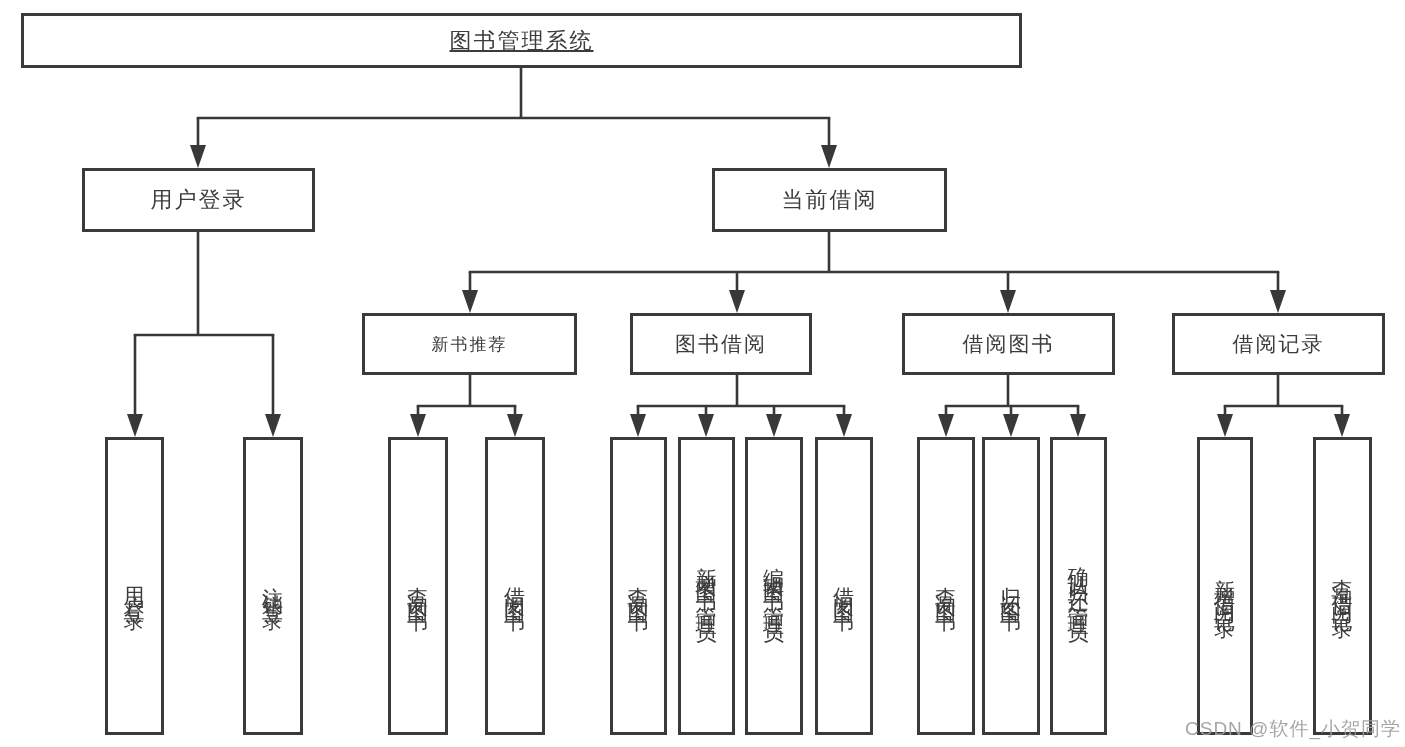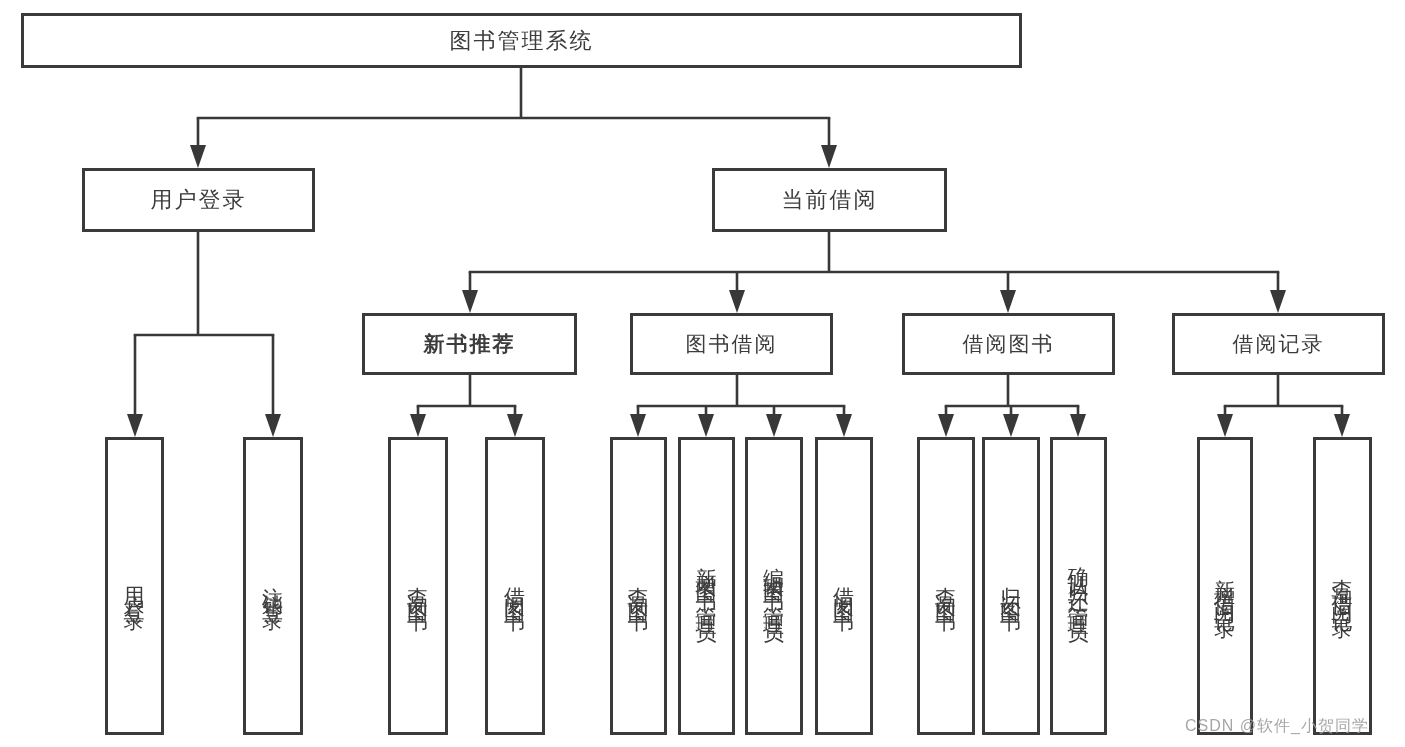--- a/index.html
+++ b/index.html
@@ -43,21 +43,21 @@
     writing-mode: vertical-rl;
     letter-spacing: 8px;
     white-space: normal;
     line-height: 1;
   }
   #watermark {
     position: absolute;
     z-index: 3;
     left: 1185px;
     top: 716px;
-    font-size: 16px;
+    font-size: 19px;
     color: rgba(158, 158, 158, 0.92);
     letter-spacing: 1px;
     white-space: nowrap;
   }
 </style>
 </head>
 <body>
 
 <div id="canvas">
   <svg id="wires" width="1405" height="747" viewBox="0 0 1405 747">
@@ -109,32 +109,32 @@
       <polygon points="1070,414 1086,414 1078,437" fill="#383838"></polygon>
       <line x1="1278" y1="375" x2="1278" y2="406" stroke="#383838" stroke-width="2.6"></line>
       <line x1="1223.7" y1="406" x2="1343.3" y2="406" stroke="#383838" stroke-width="2.6"></line>
       <line x1="1225" y1="406" x2="1225" y2="418" stroke="#383838" stroke-width="2.6"></line>
       <polygon points="1217,414 1233,414 1225,437" fill="#383838"></polygon>
       <line x1="1342" y1="406" x2="1342" y2="418" stroke="#383838" stroke-width="2.6"></line>
       <polygon points="1334,414 1350,414 1342,437" fill="#383838"></polygon>
     </svg>
   <div id="nodes">
       <div class="node horizontal" style="left: 21px; top: 13px; width: 1001px; height: 55px;">
-        <div class="label" style="font-size: 22px;">图书管理系统</div>
+        <div class="label" style="font-size: 22px; text-decoration: underline;">图书管理系统</div>
       </div>
       <div class="node horizontal" style="left: 82px; top: 168px; width: 233px; height: 64px;">
         <div class="label" style="font-size: 22px;">用户登录</div>
       </div>
       <div class="node horizontal" style="left: 712px; top: 168px; width: 235px; height: 64px;">
         <div class="label" style="font-size: 22px;">当前借阅</div>
       </div>
       <div class="node horizontal" style="left: 362px; top: 313px; width: 215px; height: 62px;">
-        <div class="label" style="font-size: 21px; font-weight: bold;">新书推荐</div>
+        <div class="label" style="font-size: 17px;">新书推荐</div>
       </div>
-      <div class="node horizontal" style="left: 630px; top: 313px; width: 203px; height: 62px;">
+      <div class="node horizontal" style="left: 630px; top: 313px; width: 182px; height: 62px;">
         <div class="label" style="font-size: 21px;">图书借阅</div>
       </div>
       <div class="node horizontal" style="left: 902px; top: 313px; width: 213px; height: 62px;">
         <div class="label" style="font-size: 21px;">借阅图书</div>
       </div>
       <div class="node horizontal" style="left: 1172px; top: 313px; width: 213px; height: 62px;">
         <div class="label" style="font-size: 21px;">借阅记录</div>
       </div>
       <div class="node vertical" style="left: 105px; top: 437px; width: 59px; height: 298px;">
         <div class="label" style="font-size: 21px;">用户登录</div>

